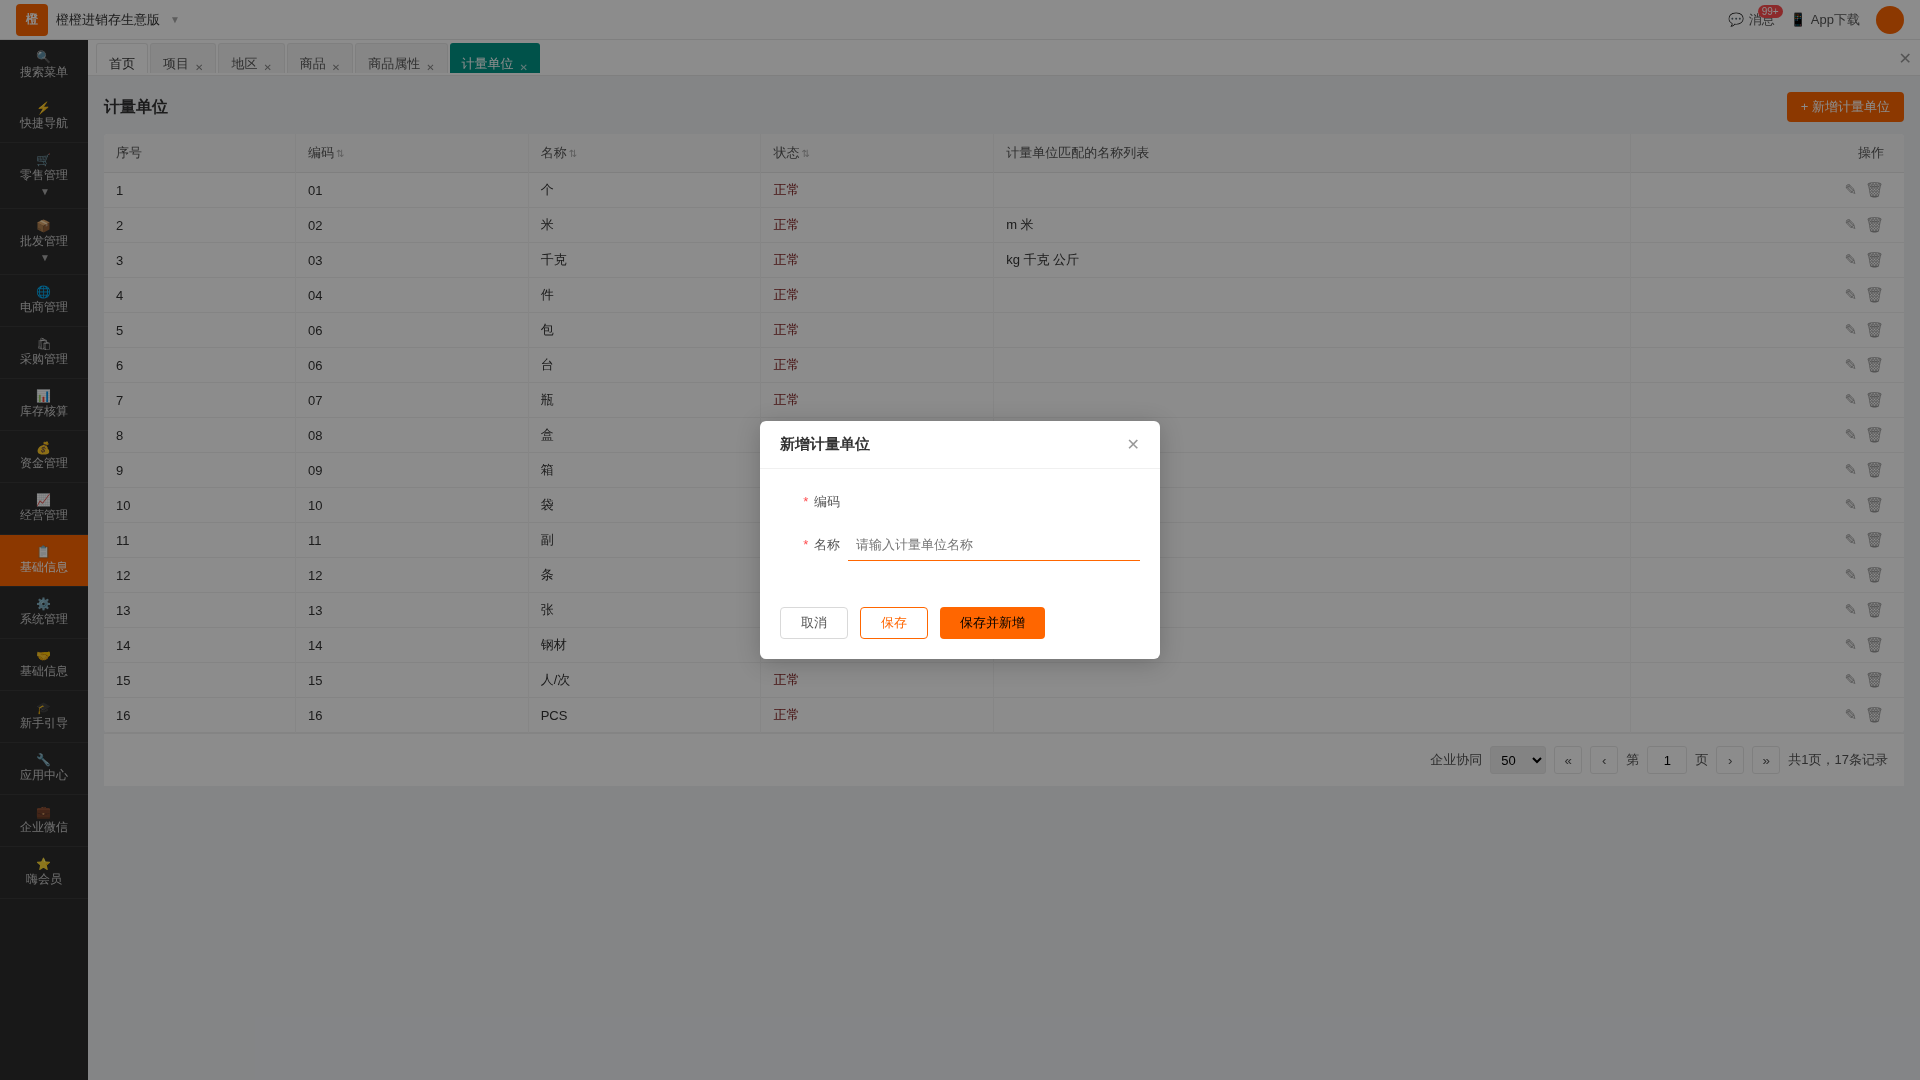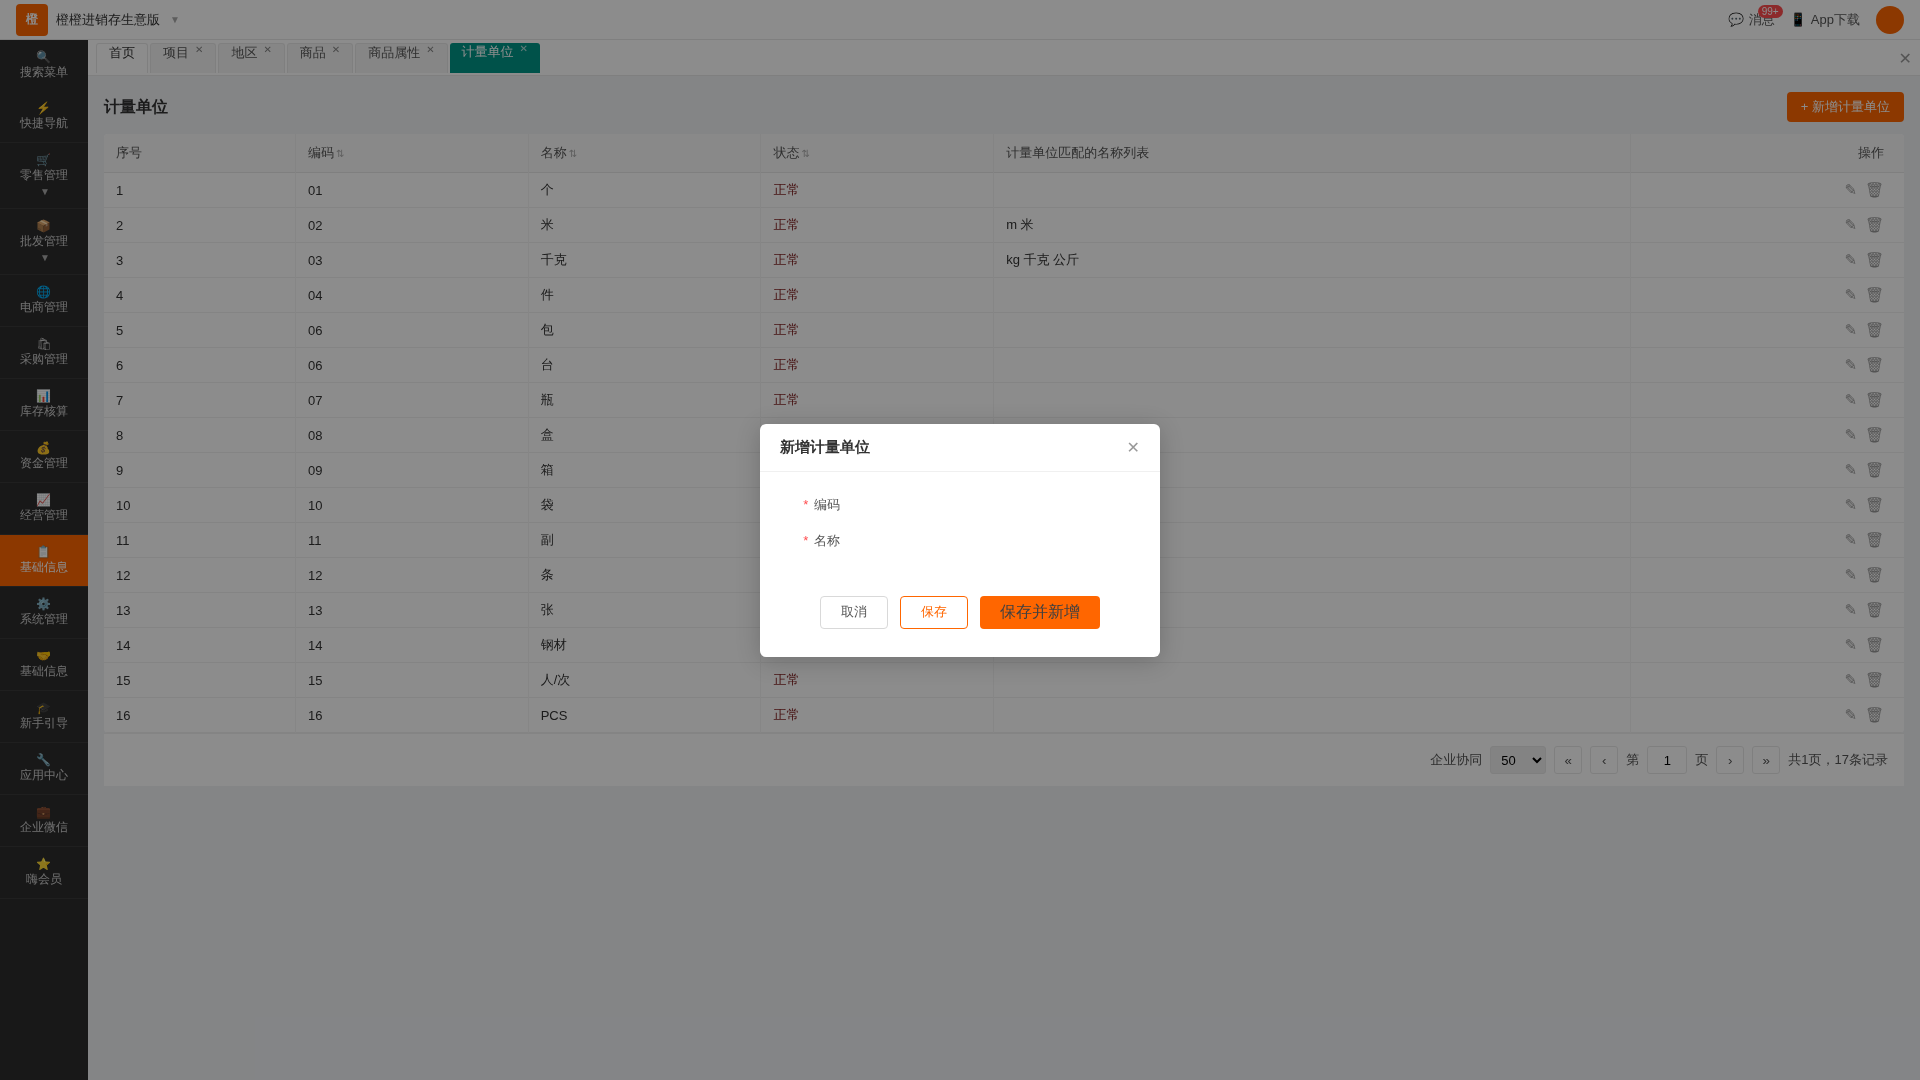--- a/index.html
+++ b/index.html
@@ -96,21 +96,21 @@
       display: flex;
       align-items: center;
       padding: 0 8px;
       gap: 2px;
       position: relative;
     }
     .tab {
       height: 30px;
       padding: 0 12px;
       border-radius: 3px 3px 0 0;
-      display: flex; align-items: flex-start; gap: 6px;
+      display: flex; align-items: flex-end; gap: 6px;
       font-size: 13px;
       cursor: pointer;
       white-space: nowrap;
     }
     .tab.home { background: #fff; color: #333; border: 1px solid #e8e8e8; border-bottom: none; }
     .tab.normal { background: #f5f5f5; color: #555; border: 1px solid #e8e8e8; border-bottom: none; }
     .tab.active { background: #009688; color: #fff; }
     .tab-close { font-size: 10px; cursor: pointer; opacity: 0.7; }
     .tab-close-btn {
       position: absolute; right: 8px; top: 50%; transform: translateY(-50%);
@@ -259,22 +259,22 @@
       flex: 1;
       height: 32px;
       border: none;
       border-bottom: 1px solid #e8e8e8;
       padding: 0 8px;
       font-size: 13px;
       outline: none;
     }
     .form-input.name-input { border-bottom-color: #ff6600; }
     .modal-footer {
-      padding: 12px 20px 28px;
-      display: flex; justify-content: center; gap: 12px;
+      padding: 12px 20px 20px;
+      display: flex; justify-content: flex-start; gap: 12px;
     }
     .btn-cancel {
       padding: 6px 20px;
       border: 1px solid #d9d9d9;
       background: #fff;
       border-radius: 4px;
       cursor: pointer;
       font-size: 13px;
       color: #555;
     }
@@ -283,25 +283,25 @@
       border: 1px solid #ff6600;
       background: #fff;
       color: #ff6600;
       border-radius: 4px;
       cursor: pointer;
       font-size: 13px;
     }
     .btn-save-new {
       padding: 6px 20px;
       background: #ff6600;
-      color: #404040;
+      color: #000000;
       border: none;
       border-radius: 4px;
       cursor: pointer;
-      font-size: 16px;
+      font-size: 13px;
     }
 
     
     .dropdown-arrow { font-size: 10px; color: #aaa; margin-left: 2px; }
   </style>
 </head>
 <body>
 
 <div class="top-bar">
   <div class="logo-area">
@@ -684,20 +684,21 @@
         <div class="form-label">
           <span class="form-required">*</span>
           <span>编码</span>
         </div>
       </div>
       <div class="form-row">
         <div class="form-label">
           <span class="form-required">*</span>
           <span>名称</span>
         </div>
+        <input class="form-input name-input" type="text" placeholder="请输入计量单位名称" style="">
       </div>
     </div>
     <div class="modal-footer">
       <button class="btn-cancel">取消</button>
       <button class="btn-save">保存</button>
       <button class="btn-save-new">保存并新增</button>
     </div>
   </div>
 </div>
 

